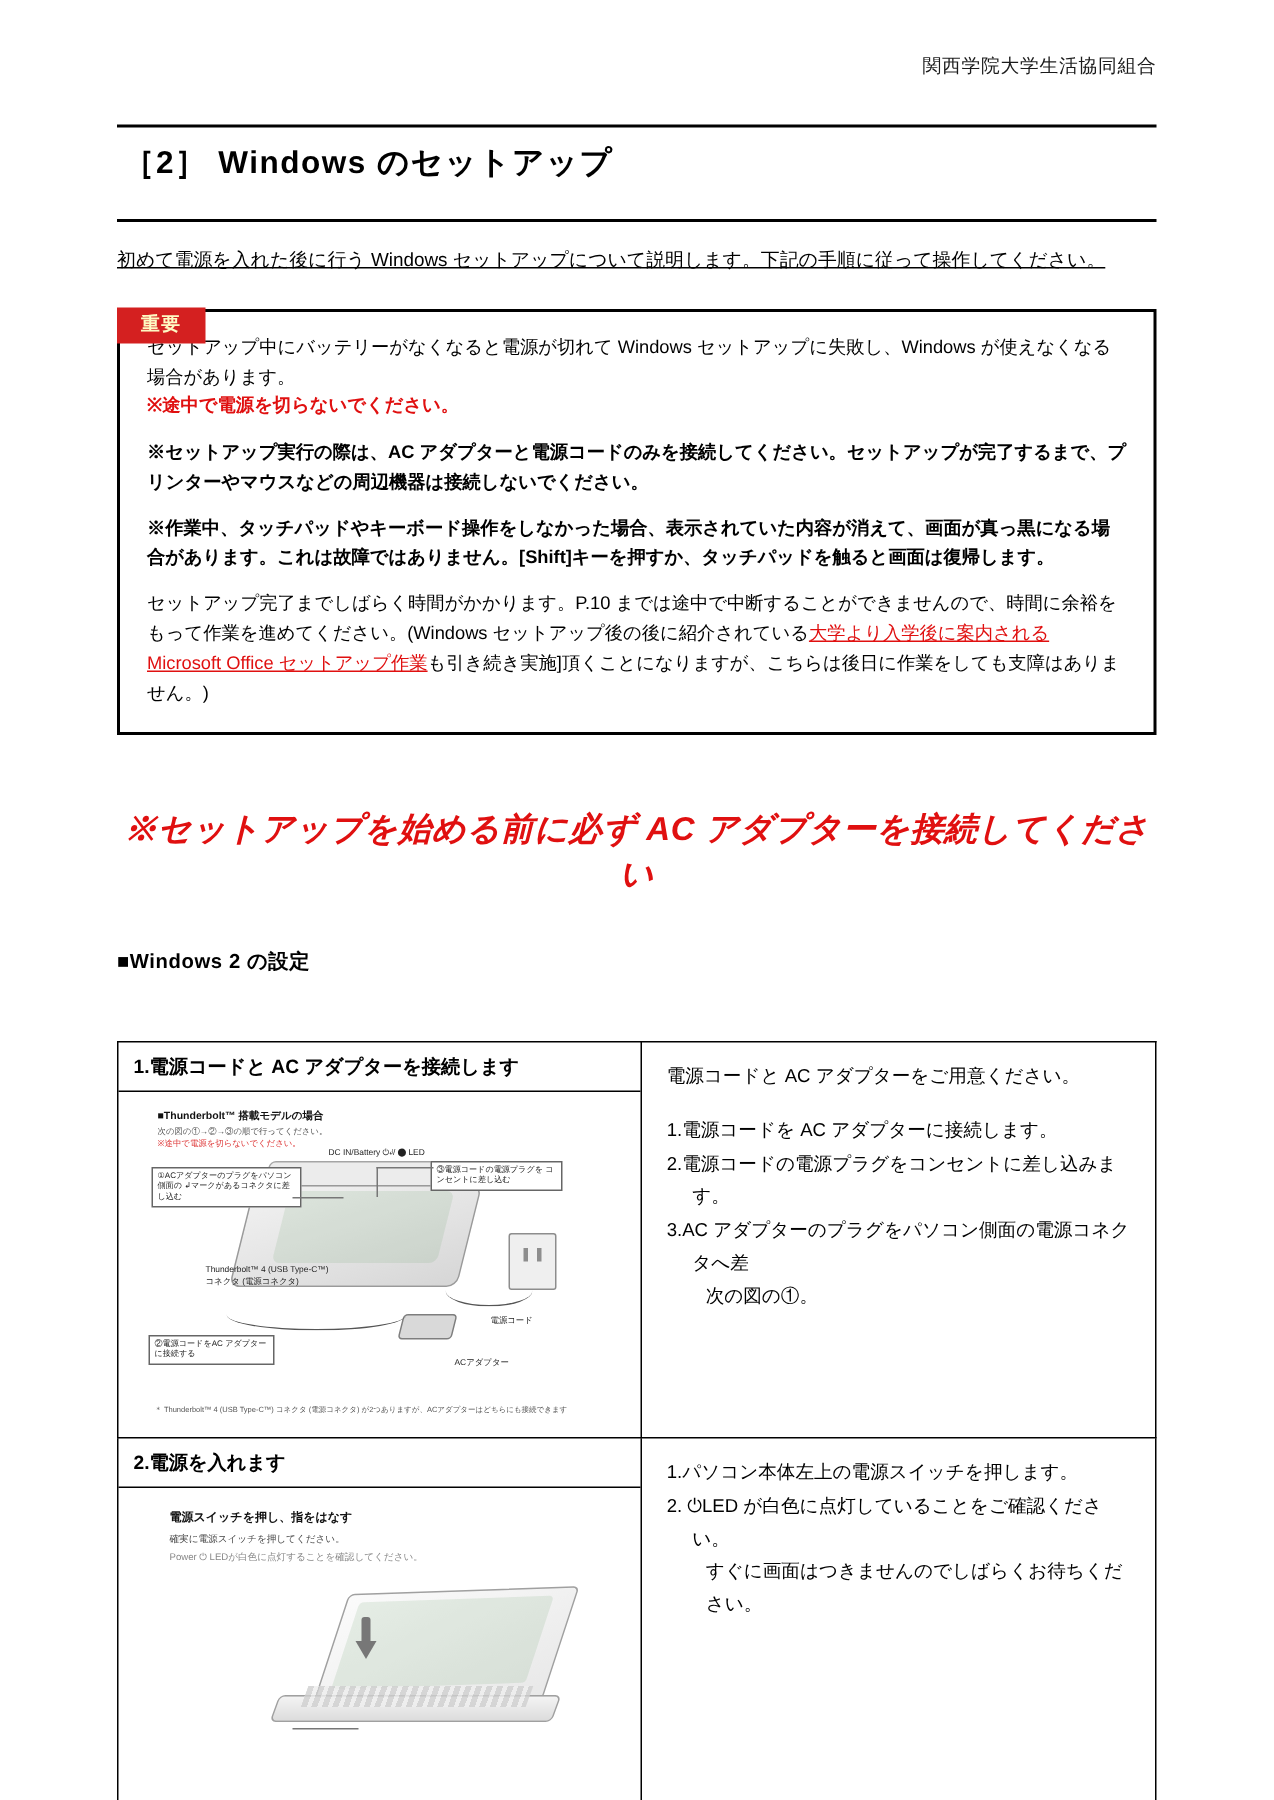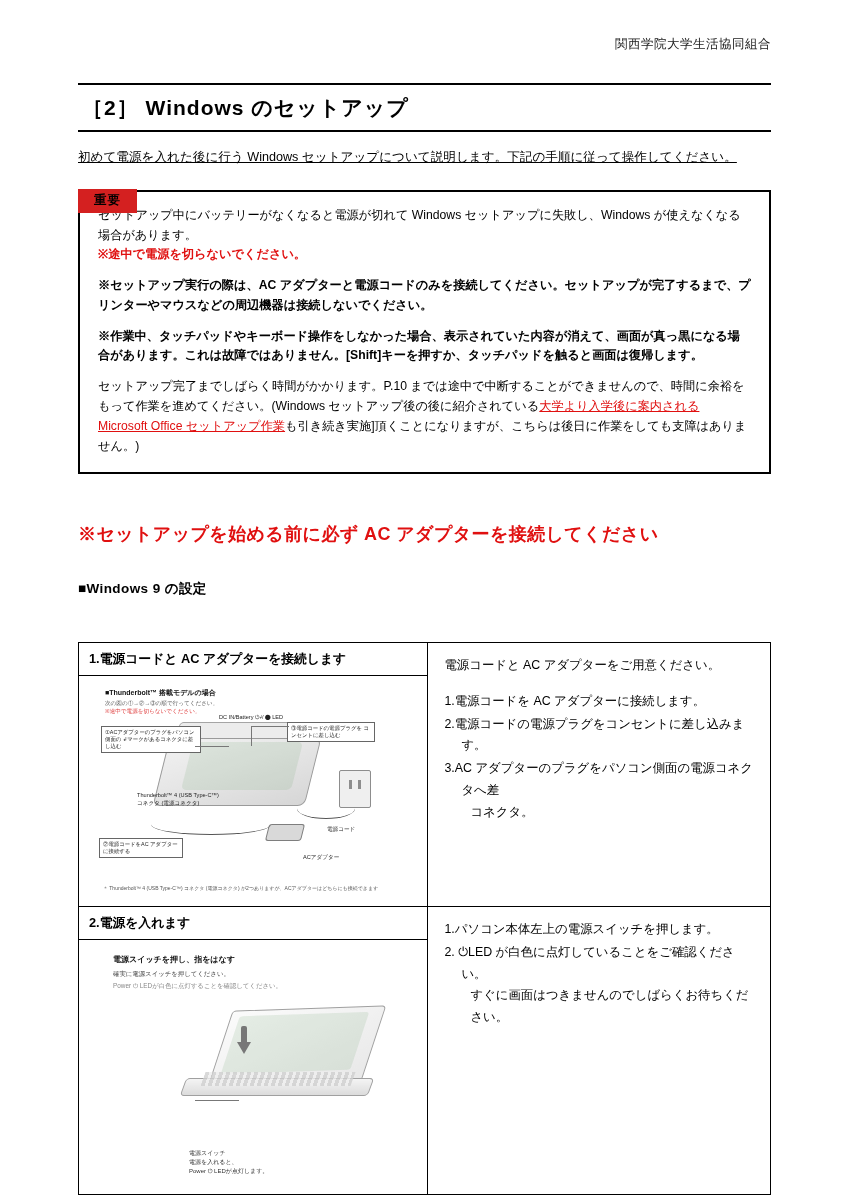--- a/index.html
+++ b/index.html
@@ -32,21 +32,21 @@
   }
   .header-rule {
     margin-top: 30px;
     border-top: 2px solid #000;
   }
   
   .section-title {
     font-size: 21px;
     font-weight: bold;
     letter-spacing: 1px;
-    padding: 9px 4px 8px 4px;
+    padding: 9px 4px 24px 4px;
   }
   .title-rule {
     border-top: 2px solid #000;
     margin-bottom: 16px;
   }
   .intro-text {
     font-size: 12.6px;
     line-height: 1.5;
     margin-bottom: 14px;
     text-decoration: underline;
@@ -54,21 +54,21 @@
   
   .important-wrap {
     position: relative;
     margin-top: 6px;
   }
   .important-tag {
     position: absolute;
     top: -1px;
     left: 0px;
     background: #d42020;
-    color: #000000;
+    color: #fef9c3;
     font-size: 12.5px;
     font-weight: bold;
     padding: 3px 16px 4px 16px;
     letter-spacing: 1px;
     z-index: 3;
   }
   .important-box {
     border: 2px solid #000;
     margin-top: 23px;
     padding: 14px 18px 16px 18px;
@@ -80,24 +80,26 @@
   }
   .important-box p:last-child { margin-bottom: 0; }
   .bold { font-weight: bold; }
   .red { color: #e01010; }
   .red-u {
     color: #e01010;
     text-decoration: underline;
   }
   .warn-heading {
     color: #e01010;
-    font-size: 18px;
-    font-weight: bold;
+    font-size: 22px;
+    font-weight: bold;
+    text-align: center;
     margin-top: 48px;
     letter-spacing: 0.4px;
+    font-style: italic;
   }
   .sub-heading {
     font-size: 13.5px;
     font-weight: bold;
     margin-top: 34px;
     margin-bottom: 10px;
     letter-spacing: 0.4px;
   }
   
   .steps-table {
@@ -382,21 +384,21 @@
       <p class="bold">※セットアップ実行の際は、AC アダプターと電源コードのみを接続してください。セットアップが完了するまで、プリンターやマウスなどの周辺機器は接続しないでください。</p>
       <p class="bold">※作業中、タッチパッドやキーボード操作をしなかった場合、表示されていた内容が消えて、画面が真っ黒になる場合があります。これは故障ではありません。[Shift]キーを押すか、タッチパッドを触ると画面は復帰します。</p>
       <p>
         <span>セットアップ完了までしばらく時間がかかります。P.10 までは途中で中断することができませんので、時間に余裕をもって作業を進めてください。(Windows セットアップ後の後に紹介されている</span><span class="red-u">大学より入学後に案内される Microsoft Office セットアップ作業</span><span>も引き続き実施]頂くことになりますが、こちらは後日に作業をしても支障はありません。)</span>
       </p>
     </div>
   </div>
 
   <div class="warn-heading">※セットアップを始める前に必ず AC アダプターを接続してください</div>
 
-  <div class="sub-heading">■Windows 9 の設定</div>
+  <div class="sub-heading">■Windows 2 の設定</div>
 
   <table class="steps-table">
     <tbody>
         <tr>
       <td class="col-left">
         <div class="step-head">1.電源コードと AC アダプターを接続します</div>
         <div class="step-figure">
           <div class="fig1">
             <div class="fig-title">■Thunderbolt™ 搭載モデルの場合</div>
             <div class="fig-sub">
@@ -434,21 +436,21 @@
         </div>
       </td>
       <td class="col-right">
         <div class="right-cell">
           <p class="lead">電源コードと AC アダプターをご用意ください。</p>
           <ol>
             <li>1.電源コードを AC アダプターに接続します。</li>
             <li>2.電源コードの電源プラグをコンセントに差し込みます。</li>
             <li>
               <span>3.AC アダプターのプラグをパソコン側面の電源コネクタへ差</span>
-              <span class="cont">コネクタ。</span>
+              <span class="cont">次の図の①。</span>
             </li>
           </ol>
         </div>
       </td>
     </tr>
     <tr>
       <td class="col-left">
         <div class="step-head">2.電源を入れます</div>
         <div class="step-figure short">
           <div class="fig2">

